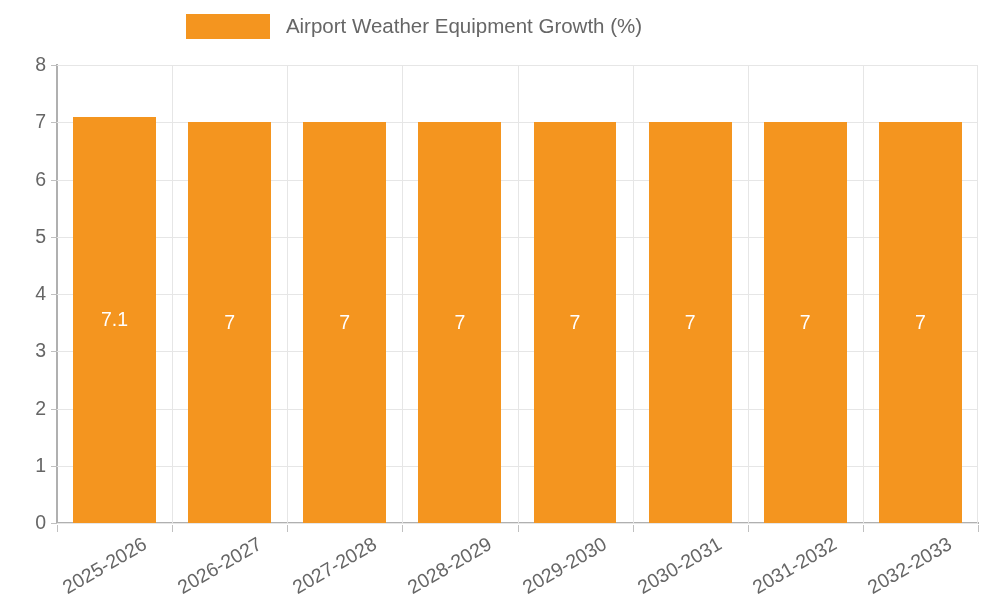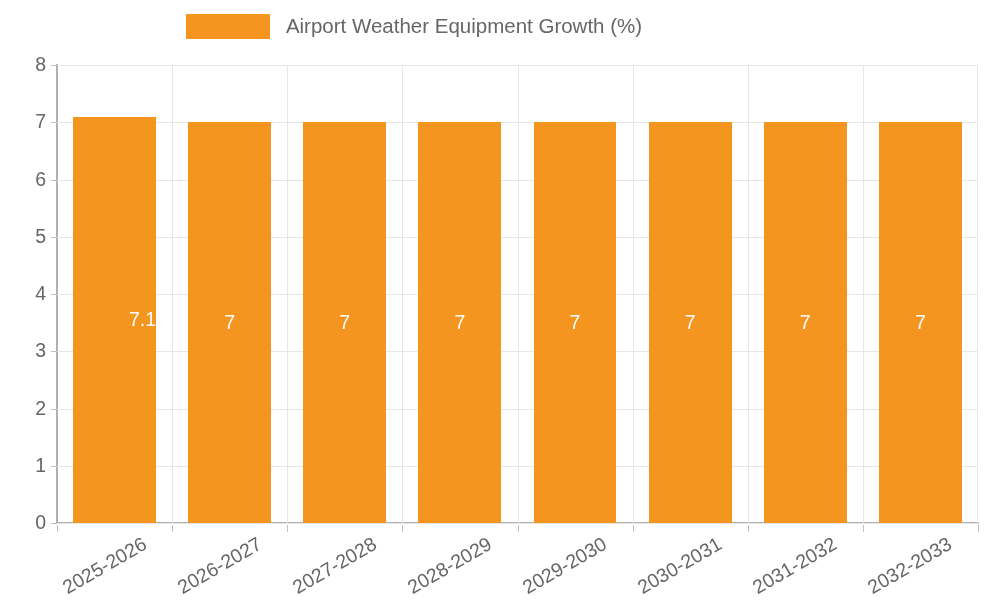--- a/index.html
+++ b/index.html
@@ -201,21 +201,21 @@
       <div class="gridline-h" style="top: 458px;"></div>
       <div class="gridline-v" style="left: 115px;"></div>
       <div class="gridline-v" style="left: 230px;"></div>
       <div class="gridline-v" style="left: 345px;"></div>
       <div class="gridline-v" style="left: 461px;"></div>
       <div class="gridline-v" style="left: 576px;"></div>
       <div class="gridline-v" style="left: 691px;"></div>
       <div class="gridline-v" style="left: 806px;"></div>
       <div class="plot-right-edge"></div>
       <div class="bar" style="left: 16.1175px; width: 82.89px; height: 406.475px; background: rgb(244, 149, 31);"></div>
-      <div class="bar-value" style="top: 244.762px; left: 16.1175px; width: 82.89px; color: rgb(255, 255, 255); text-align: right;">7.1</div>
+      <div class="bar-value" style="top: 244.762px; left: 16.1175px; width: 82.89px; color: rgb(255, 255, 255);">7.1</div>
       <div class="bar" style="left: 131.243px; width: 82.89px; height: 400.75px; background: rgb(244, 149, 31);"></div>
       <div class="bar-value" style="top: 247.625px; left: 131.243px; width: 82.89px; color: rgb(255, 255, 255);">7</div>
       <div class="bar" style="left: 246.368px; width: 82.89px; height: 400.75px; background: rgb(244, 149, 31);"></div>
       <div class="bar-value" style="top: 247.625px; left: 246.368px; width: 82.89px; color: rgb(255, 255, 255);">7</div>
       <div class="bar" style="left: 361.493px; width: 82.89px; height: 400.75px; background: rgb(244, 149, 31);"></div>
       <div class="bar-value" style="top: 247.625px; left: 361.493px; width: 82.89px; color: rgb(255, 255, 255);">7</div>
       <div class="bar" style="left: 476.618px; width: 82.89px; height: 400.75px; background: rgb(244, 149, 31);"></div>
       <div class="bar-value" style="top: 247.625px; left: 476.618px; width: 82.89px; color: rgb(255, 255, 255);">7</div>
       <div class="bar" style="left: 591.742px; width: 82.89px; height: 400.75px; background: rgb(244, 149, 31);"></div>
       <div class="bar-value" style="top: 247.625px; left: 591.742px; width: 82.89px; color: rgb(255, 255, 255);">7</div>

